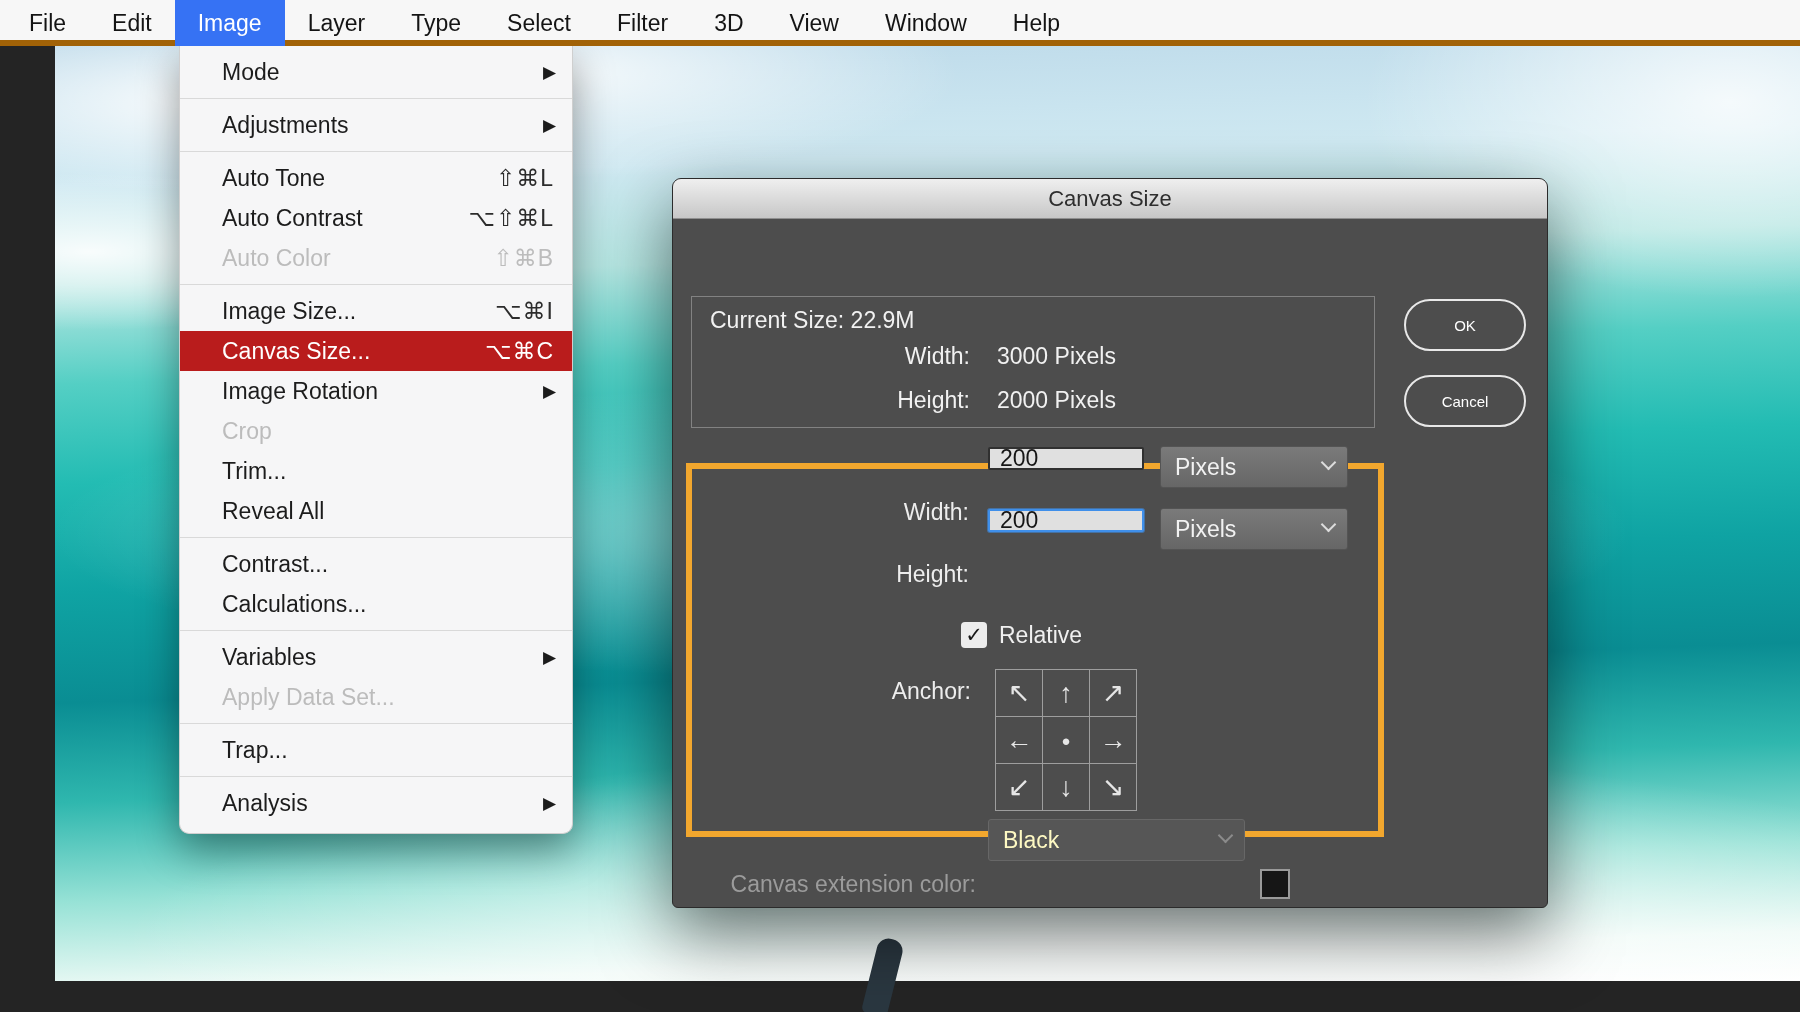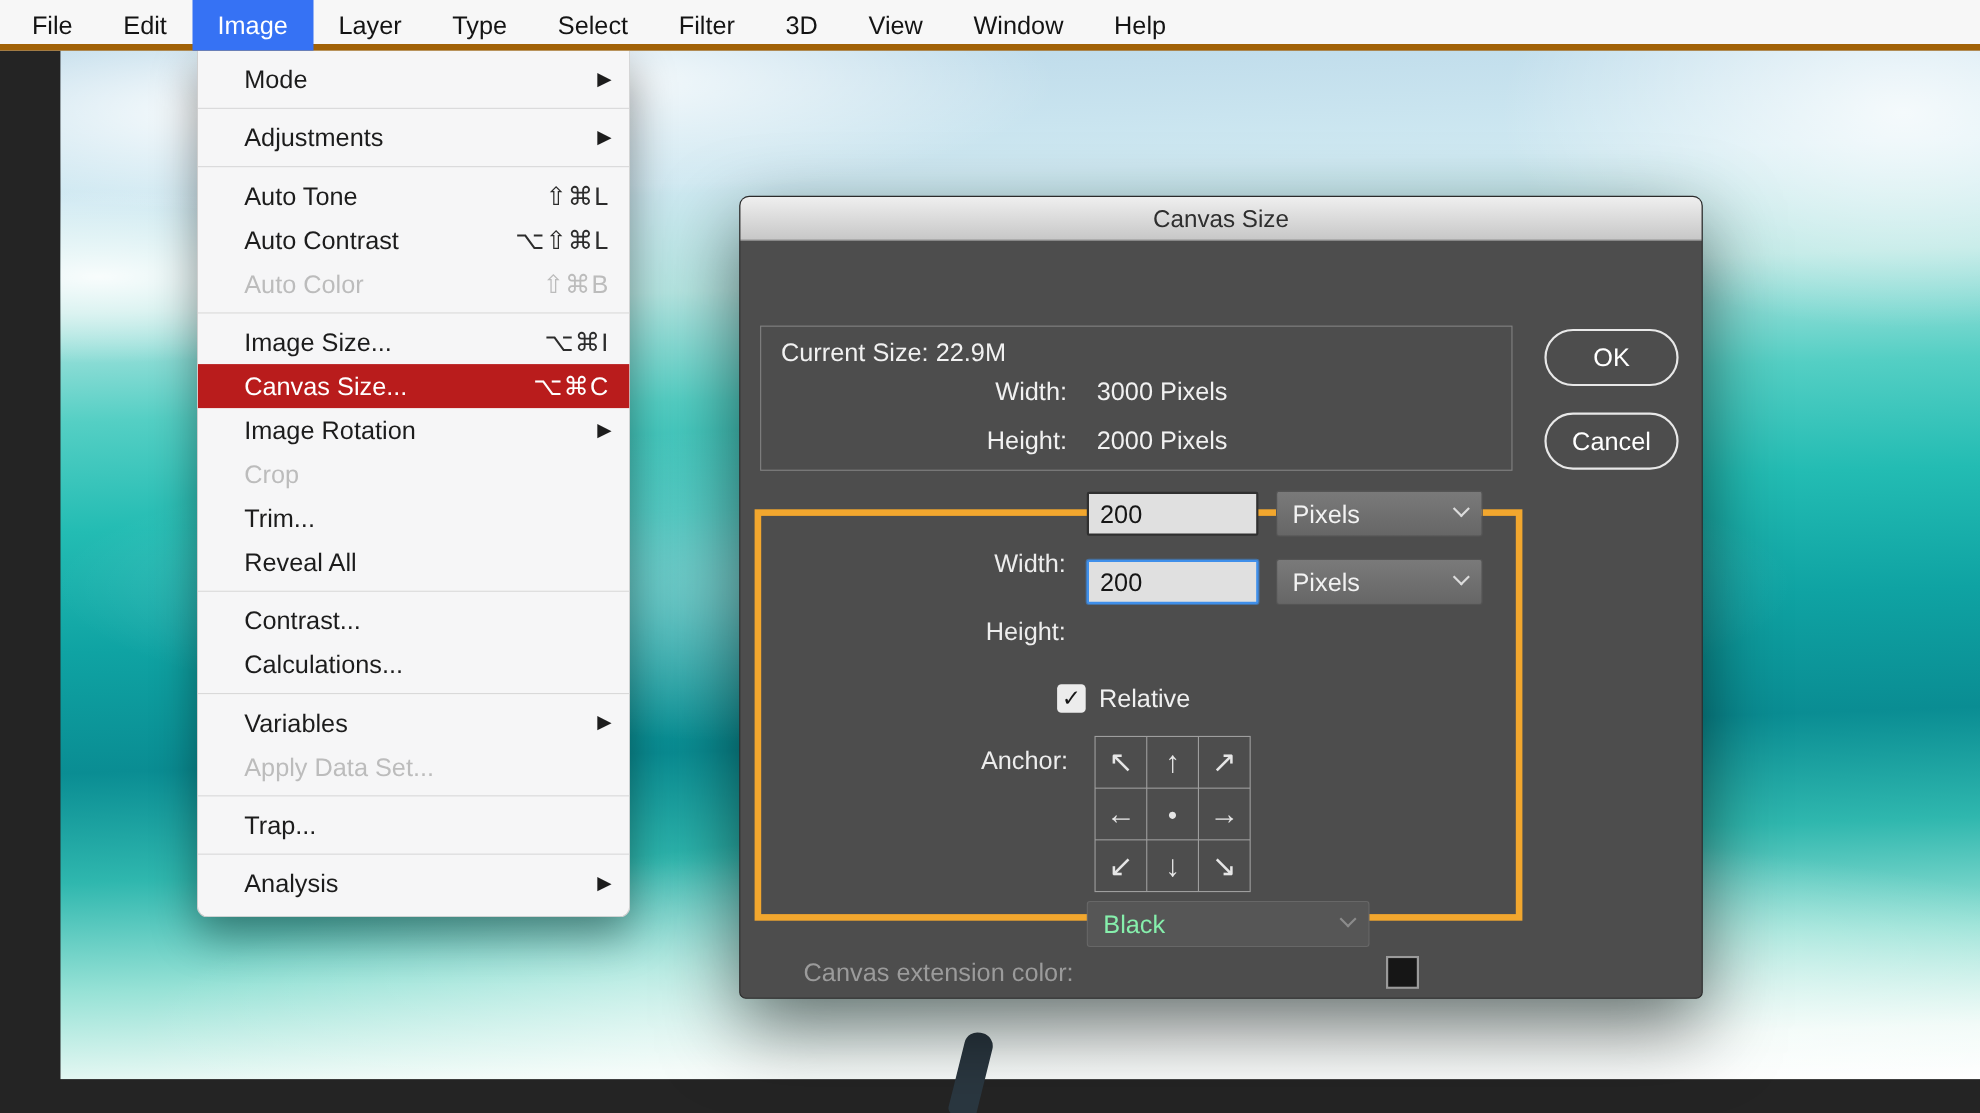--- a/index.html
+++ b/index.html
@@ -72,47 +72,47 @@
   .dlg-abs { position:absolute;margin-top:44px; }
 
   .cs-box { left:18px; top:73px; width:684px; height:132px; border:1px solid #828282; }
   .cs-title { position:absolute; left:18px; top:10px; font-size:23px; color:#f1f1f1; }
   .cs-label { position:absolute; width:150px; text-align:right; font-size:23px; color:#f1f1f1; }
   .cs-val   { position:absolute; left:305px; font-size:23px; color:#f1f1f1; }
 
   .pill-btn {
     left:731px; width:122px; height:52px; border-radius:26px;
     border:2px solid #e8e8e8; background:transparent; color:#ffffff;
-    font-size:23px; display:flex; align-items:center; justify-content:center;
+    font-size:15px; display:flex; align-items:center; justify-content:center;
     font-family:inherit; cursor:pointer;
   }
 
   .highlight {
     left:13px; top:240px; width:698px; height:374px;
     border:6px solid #F2A72E; pointer-events:none;
   }
 
   .fld-label { font-size:23px; color:#ededed; text-align:right; }
   .num-input {
-    position:absolute; width:156px; height:40px; background:#e0e0e0;
+    position:absolute; width:156px; height:23px; background:#e0e0e0;
     border:2px solid #303030; border-radius:2px; color:#161616;
     font-size:23px; padding:0 10px; font-family:inherit;
   }
   .num-input.focused { border:2px solid #3F8FEA; box-shadow:0 0 0 1px rgba(63,143,234,.55); }
 
   .pselect {
     position:absolute; height:42px; background:linear-gradient(#7a7a7a,#666666);
     border:1px solid #545454; border-radius:3px; color:#f2f2f2; font-size:23px;
     display:flex; align-items:center; padding:0 40px 0 14px; cursor:pointer;
   }
   .chev {
     position:absolute; right:13px; top:calc(50% - 10px); width:11px; height:11px;
     border-right:2px solid #dcdcdc; border-bottom:2px solid #dcdcdc; transform:rotate(45deg);
   }
-  .pselect.disabled { background:#565656; border-color:#676767; color:#86efac; cursor:default; }
+  .pselect.disabled { background:#565656; border-color:#676767; color:#fef9c3; cursor:default; }
   .pselect.disabled .chev { border-color:#8b8b8b; }
 
   .checkbox {
     left:288px; top:399px; width:26px; height:26px; background:#ececec;
     border-radius:4px; display:flex; align-items:center; justify-content:center;
     font-size:21px; color:#161616; cursor:pointer;
   }
   .chk-label { left:326px; top:399px; font-size:23px; color:#f0f0f0; }
 
   .anchor-grid {

